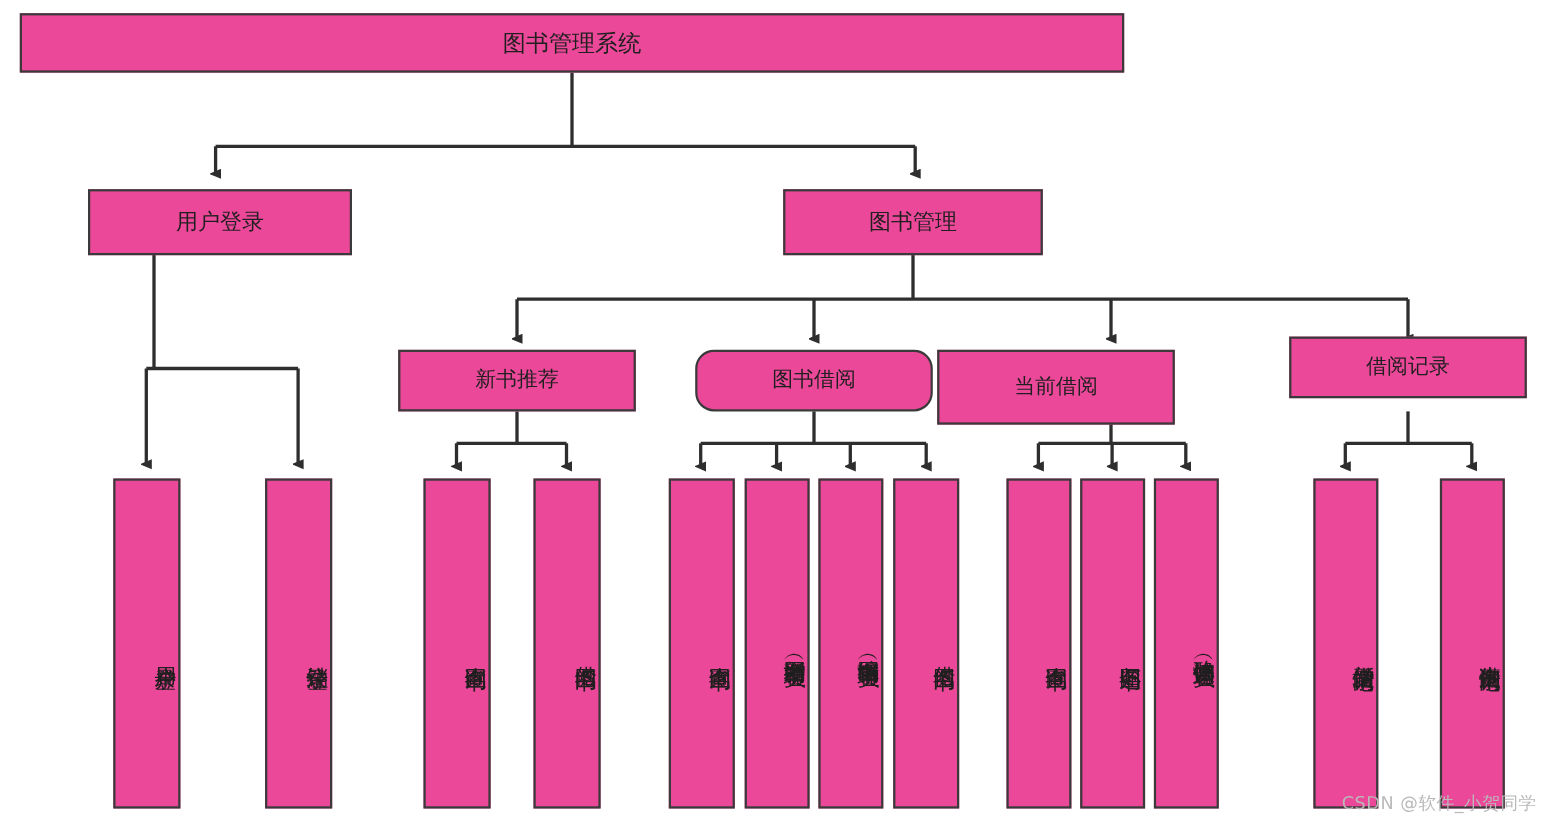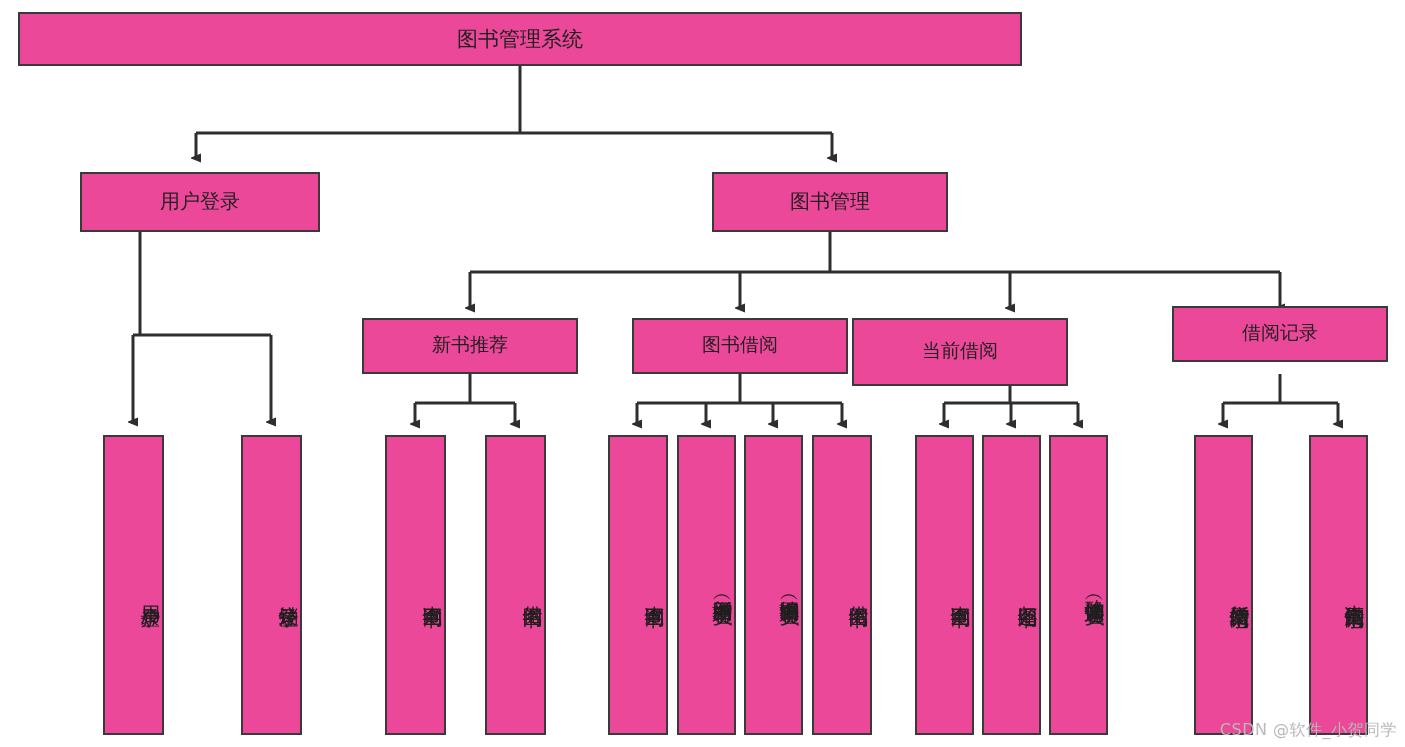--- a/index.html
+++ b/index.html
@@ -121,21 +121,21 @@
       <path d="M1338,403 L1338,424" marker-end="url(#arrow)"></path>
     </g>
   </svg>
 
   <div class="node root" style="left:18px;top:12px;width:1004px;height:54px;">图书管理系统</div>
 
   <div class="node level2" style="left:80px;top:172px;width:240px;height:60px;">用户登录</div>
   <div class="node level2" style="left:712px;top:172px;width:236px;height:60px;">图书管理</div>
 
   <div class="node level3" style="left:362px;top:318px;width:216px;height:56px;">新书推荐</div>
-  <div class="node level3" style="left:632px;top:318px;width:216px;height:56px;">图书借阅</div>
+  <div class="node level3" style="left:632px;top:318px;width:216px;height:56px;border-radius:17px;">图书借阅</div>
   <div class="node level3" style="left:852px;top:318px;width:216px;height:68px;">当前借阅</div>
   <div class="node level3" style="left:1172px;top:306px;width:216px;height:56px;">借阅记录</div>
 
   <div class="node leaf" style="left:103px;top:435px;width:61px;height:300px;">用户登录</div>
   <div class="node leaf" style="left:241px;top:435px;width:61px;height:300px;">注销登录</div>
 
   <div class="node leaf" style="left:385px;top:435px;width:61px;height:300px;">查询图书</div>
   <div class="node leaf" style="left:485px;top:435px;width:61px;height:300px;">借阅图书</div>
 
   <div class="node leaf" style="left:608px;top:435px;width:60px;height:300px;">查询图书</div>

